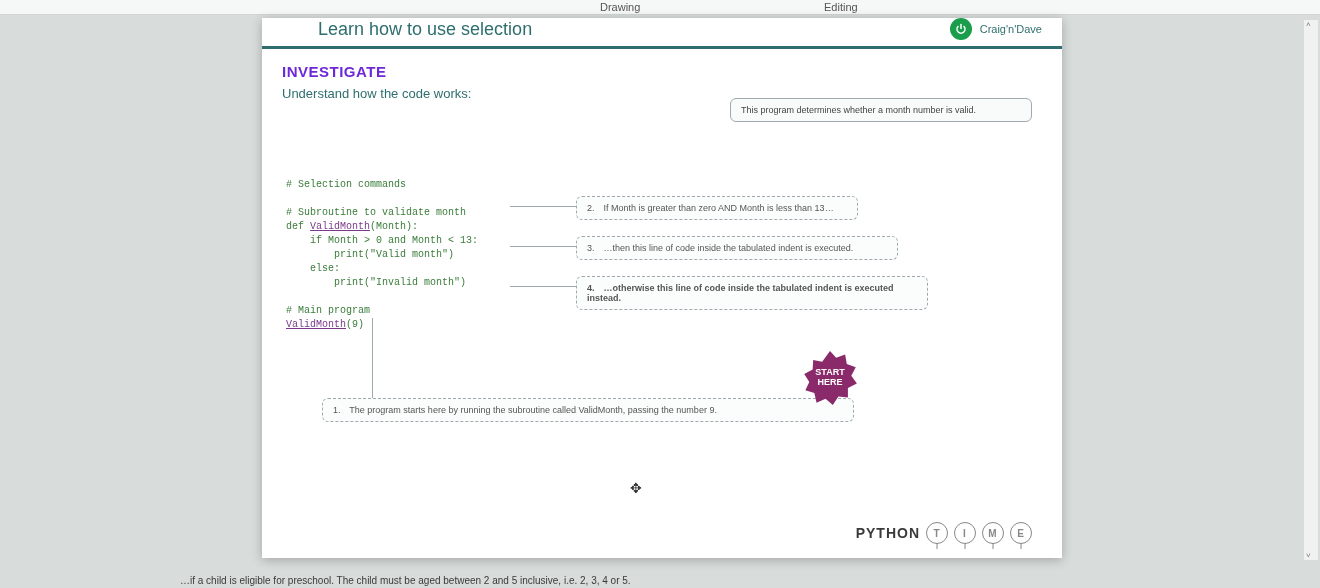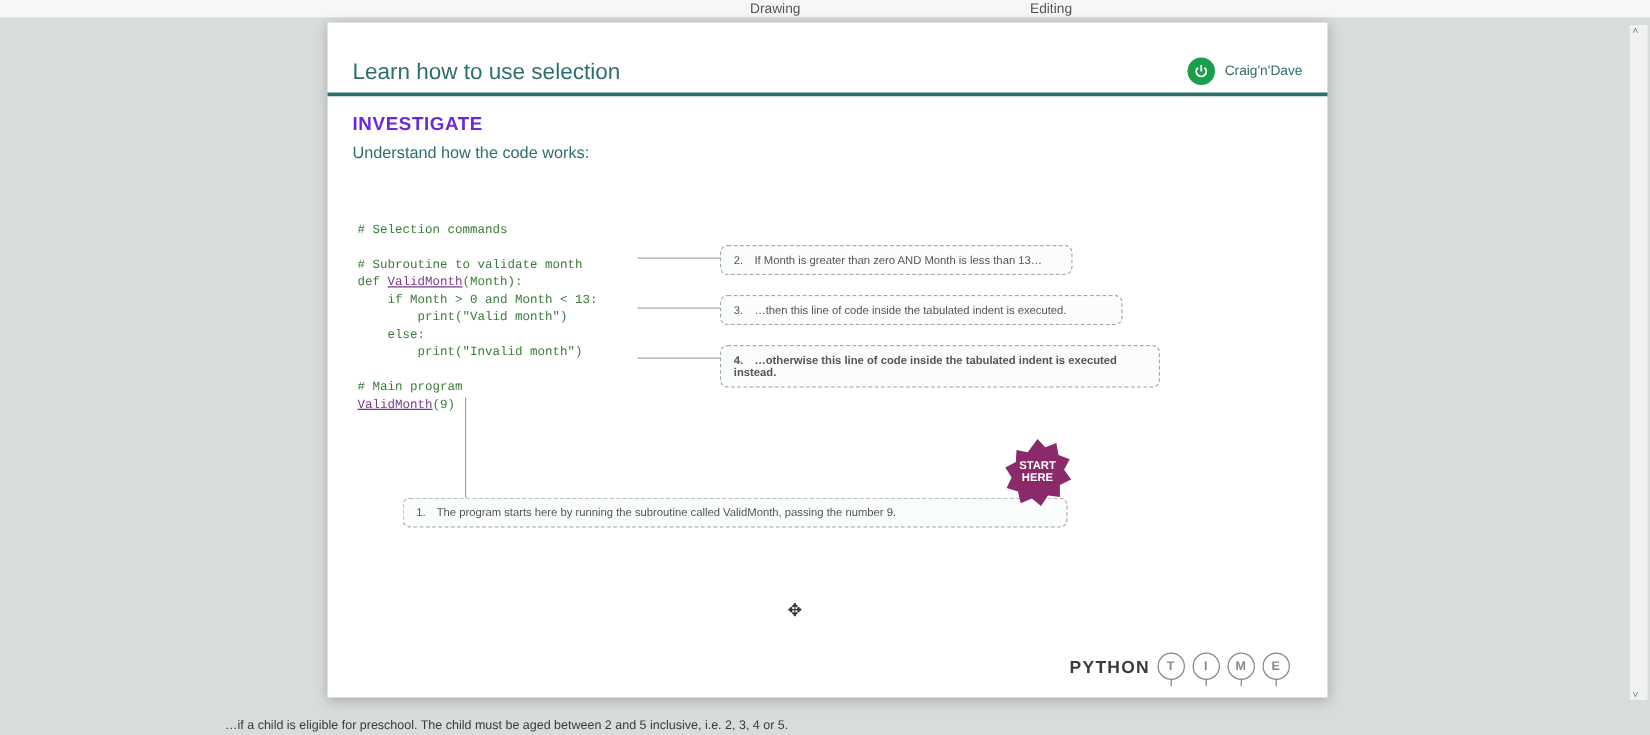--- a/index.html
+++ b/index.html
@@ -26,24 +26,25 @@
   .slide {
     position: absolute;
     left: 262px;
     top: 18px;
     width: 800px;
     height: 540px;
     background: #ffffff;
     box-shadow: 0 2px 10px rgba(0,0,0,0.25);
   }
   .title-row {
-    padding: 28px 20px 6px 20px;
+    padding: 0 20px 6px 20px;
     display: flex;
     align-items: center;
     justify-content: space-between;
+    margin-left: 36px;
   }
   .title {
     font-size: 18px;
     color: #2f6e6e;
     font-weight: 500;
   }
   .brand {
     display: flex;
     align-items: center;
     gap: 8px;
@@ -212,20 +213,21 @@
           </svg>
       </div>
       <div class="name">Craig'n'Dave</div>
     </div>
   </div>
   <div class="hr"></div>
 
   <div class="section-title">INVESTIGATE</div>
   <div class="subtitle">Understand how the code works:</div>
 
+  <div class="desc-bubble">This program determines whether a month number is valid.</div>
 
   <div class="code"><span># Selection commands</span>
 <span></span>
 <span># Subroutine to validate month</span>
 <span><span>def </span><span class="link">ValidMonth</span><span>(Month):</span></span>
 <span>    if Month &gt; 0 and Month &lt; 13:</span>
 <span>        print("Valid month")</span>
 <span>    else:</span>
 <span>        print("Invalid month")</span>
 <span></span>

